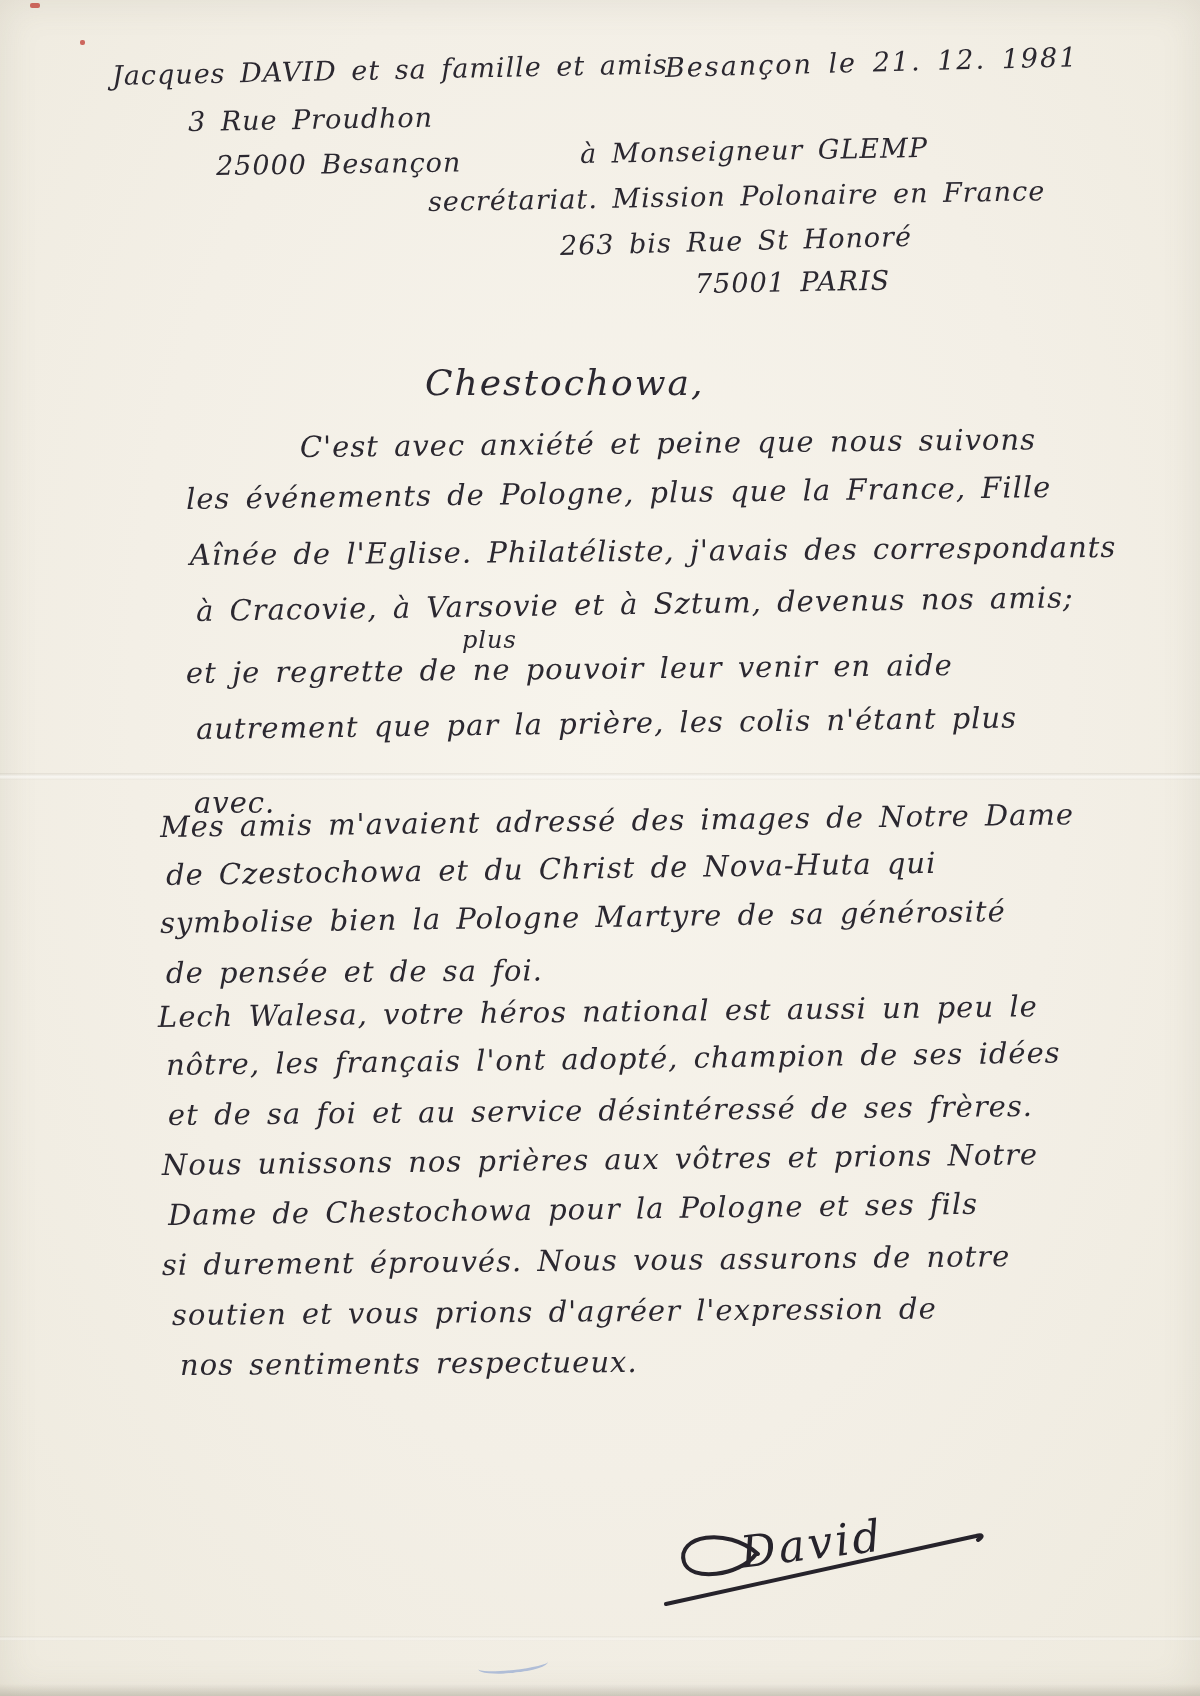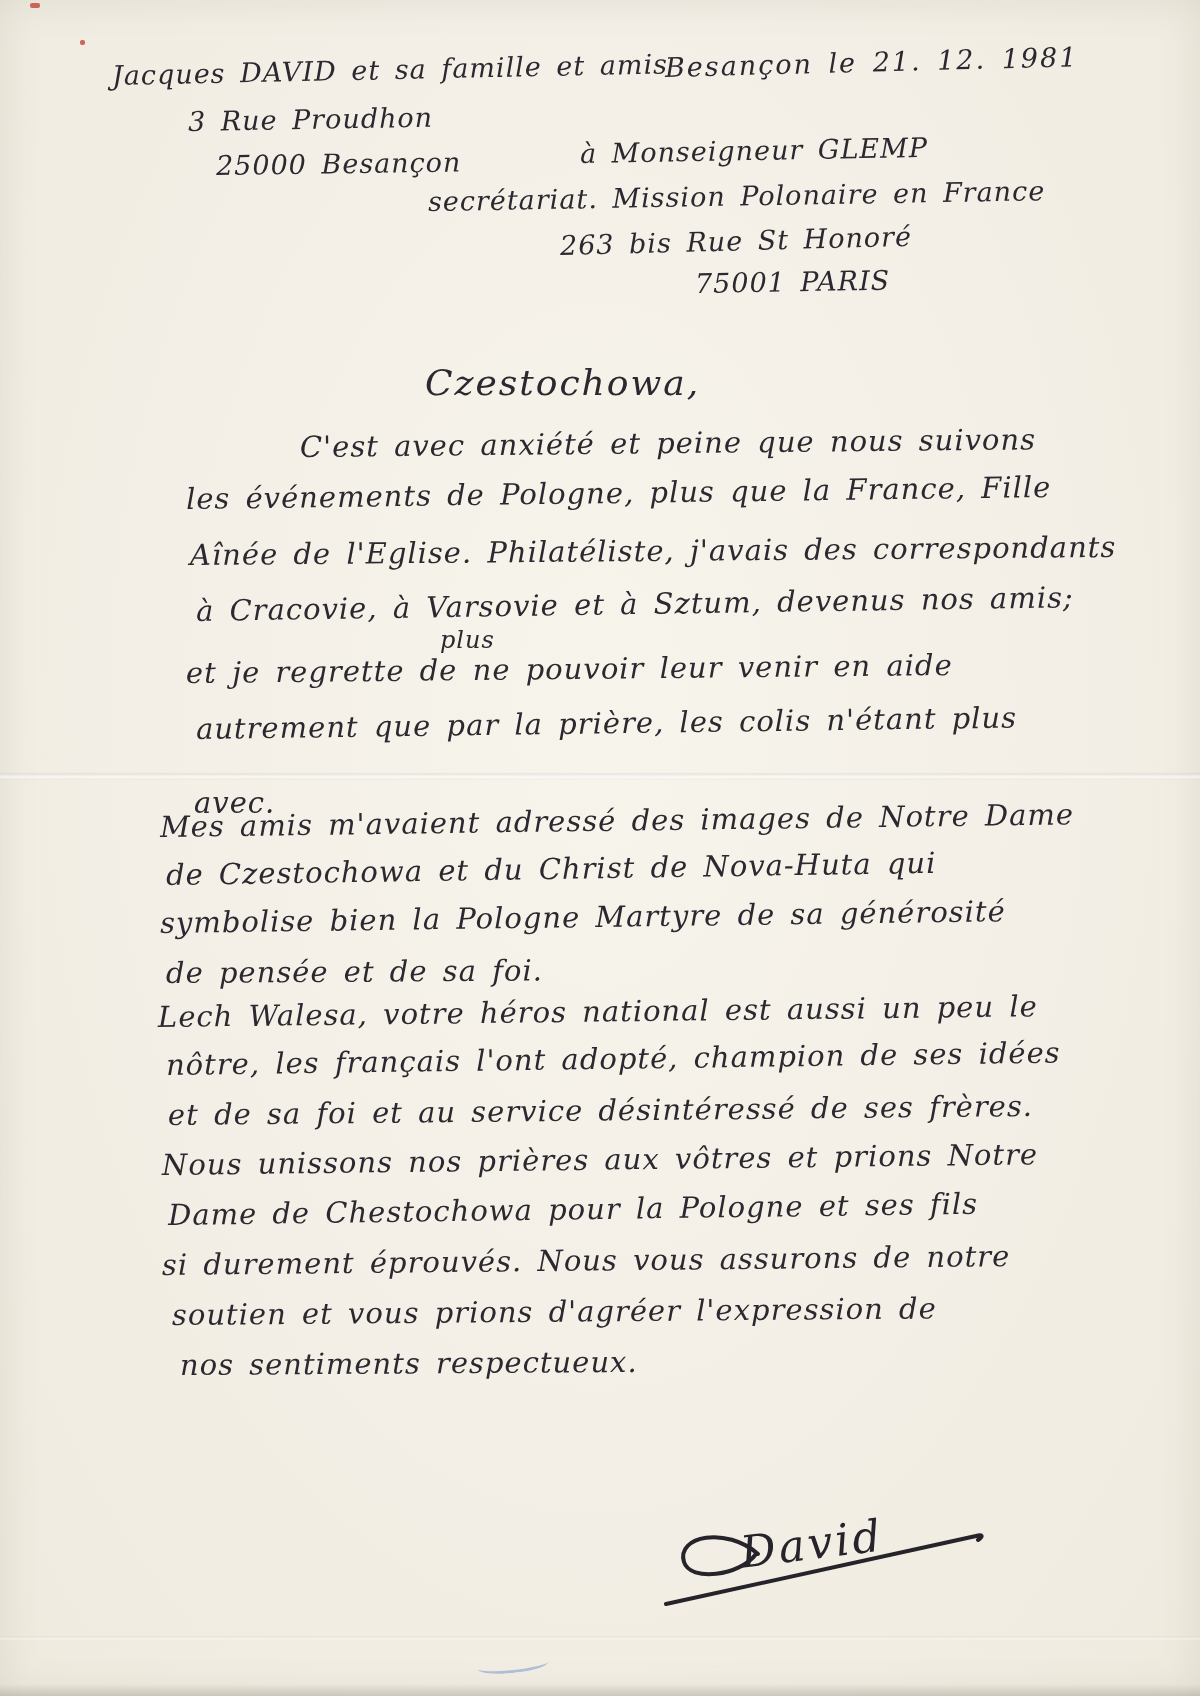--- a/index.html
+++ b/index.html
@@ -74,27 +74,27 @@
   <div class="hw sender-line" style="left:188px;top:106px;transform:rotate(-1deg);">3 Rue Proudhon</div>
   <div class="hw sender-line" style="left:216px;top:150px;transform:rotate(-0.8deg);">25000 Besançon</div>
 
   <div class="hw date-line" style="left:665px;top:52px;transform:rotate(-1.5deg);">Besançon le 21. 12. 1981</div>
 
   <div class="hw recipient-line" style="left:580px;top:138px;transform:rotate(-1deg);">à Monseigneur GLEMP</div>
   <div class="hw recipient-line" style="left:428px;top:186px;transform:rotate(-1deg);">secrétariat. Mission Polonaire en France</div>
   <div class="hw recipient-line" style="left:560px;top:230px;transform:rotate(-1.5deg);">263 bis Rue St Honoré</div>
   <div class="hw recipient-line" style="left:695px;top:268px;transform:rotate(-1deg);">75001 PARIS</div>
 
-  <div class="hw salutation" style="left:425px;top:362px;">Czestochowa,</div>
+  <div class="hw salutation" style="left:425px;top:362px;">Chestochowa,</div>
 
   <div class="hw body-line" style="left:300px;top:430px;transform:rotate(-0.6deg);">C'est avec anxiété et peine que nous suivons</div>
   <div class="hw body-line" style="left:186px;top:482px;transform:rotate(-0.8deg);">les événements de Pologne, plus que la France, Fille</div>
   <div class="hw body-line" style="left:190px;top:538px;transform:rotate(-0.5deg);">Aînée de l'Eglise. Philatéliste, j'avais des correspondants</div>
   <div class="hw body-line" style="left:196px;top:594px;transform:rotate(-0.9deg);">à Cracovie, à Varsovie et à Sztum, devenus nos amis;</div>
-  <div class="hw insert-word" style="left:440px;top:626px;">plus</div>
+  <div class="hw insert-word" style="left:462px;top:626px;">plus</div>
   <div class="hw body-line" style="left:186px;top:656px;transform:rotate(-0.6deg);">et je regrette de ne  pouvoir leur venir en aide</div>
   <div class="hw body-line" style="left:196px;top:712px;transform:rotate(-0.8deg);">autrement que par la prière, les colis n'étant plus</div>
   <div class="hw body-line" style="left:194px;top:786px;">avec.</div>
   <div class="hw body-line" style="left:160px;top:810px;transform:rotate(-0.8deg);">Mes amis m'avaient adressé des images de Notre Dame</div>
   <div class="hw body-line" style="left:166px;top:858px;transform:rotate(-0.9deg);">de Czestochowa et du Christ de Nova-Huta qui</div>
   <div class="hw body-line" style="left:160px;top:906px;transform:rotate(-0.8deg);">symbolise bien la Pologne Martyre de sa générosité</div>
   <div class="hw body-line" style="left:166px;top:956px;transform:rotate(-0.4deg);">de pensée et de sa foi.</div>
   <div class="hw body-line" style="left:158px;top:1000px;transform:rotate(-0.7deg);">Lech Walesa, votre héros national est aussi un peu le</div>
   <div class="hw body-line" style="left:166px;top:1048px;transform:rotate(-0.8deg);">nôtre, les français l'ont adopté, champion de ses idées</div>
   <div class="hw body-line" style="left:168px;top:1098px;transform:rotate(-0.6deg);">et de sa foi et au service désintéressé de ses frères.</div>

